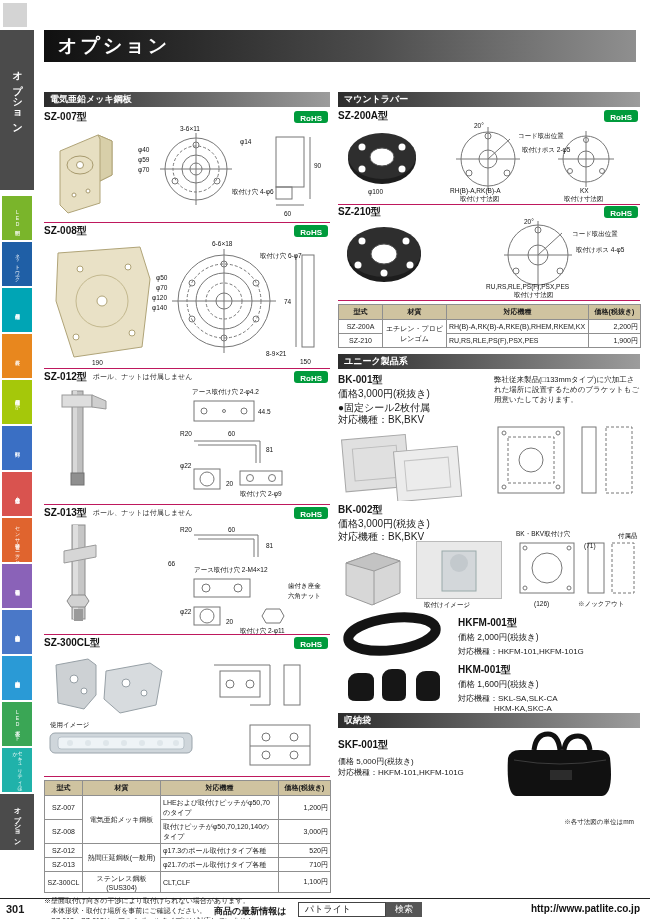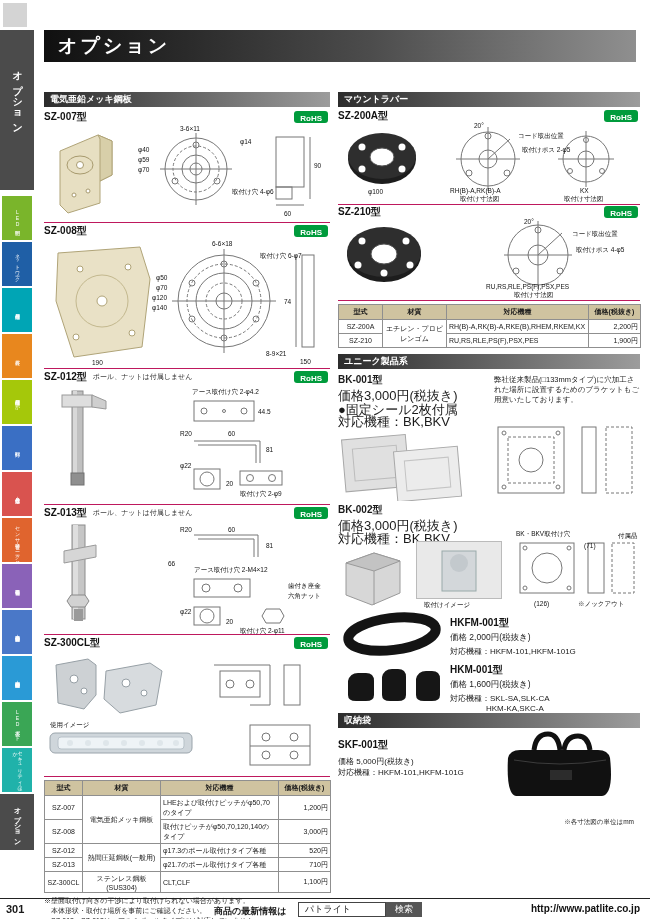--- a/index.html
+++ b/index.html
@@ -52,25 +52,25 @@
   
   table.spec { border-collapse:collapse; width:100%; font-size:7px; margin-top:3px; table-layout:fixed; }
   table.spec th { background:#cfc3a0; border:1px solid #8f8f8f; padding:2px 1px; font-weight:bold; text-align:center; }
   table.spec td { border:1px solid #8f8f8f; padding:1.5px 2px; vertical-align:middle; }
   td.c { text-align:center; } td.r { text-align:right; }
   .notes { font-size:7px; color:#222; margin-top:3px; line-height:1.45; }
 
   
   .bk { position:relative; }
   .bk .t-model { position:absolute; font-size:10px; font-weight:bold; }
-  .bk .t-line  { position:absolute; font-size:13px; }
+  .bk .t-line  { position:absolute; font-size:10px; }
   .bk .t-desc  { position:absolute; font-size:7.5px; line-height:1.35; }
   .acc { display:flex; align-items:center; }
   .acc-img { width:112px; flex:0 0 auto; }
-  .acc-info { font-size:8px; }
+  .acc-info { font-size:8px; margin-left:8px; }
   .acc-info .model { display:block; margin-bottom:2px; }
   .acc-info .pline { margin-bottom:2px; font-size:8.5px; }
   .indent { padding-left:36px; }
   .skf { display:flex; align-items:flex-start; }
   .skf-info { width:152px; padding-top:8px; font-size:8px; }
   .skf-info .model { display:block; margin-bottom:4px; }
   .unit-note { font-size:6.5px; text-align:right; padding-right:6px; margin-top:14px; }
 
   
   .footer-line { position:absolute; left:0; top:898px; width:650px; border-top:1px solid #222; }

